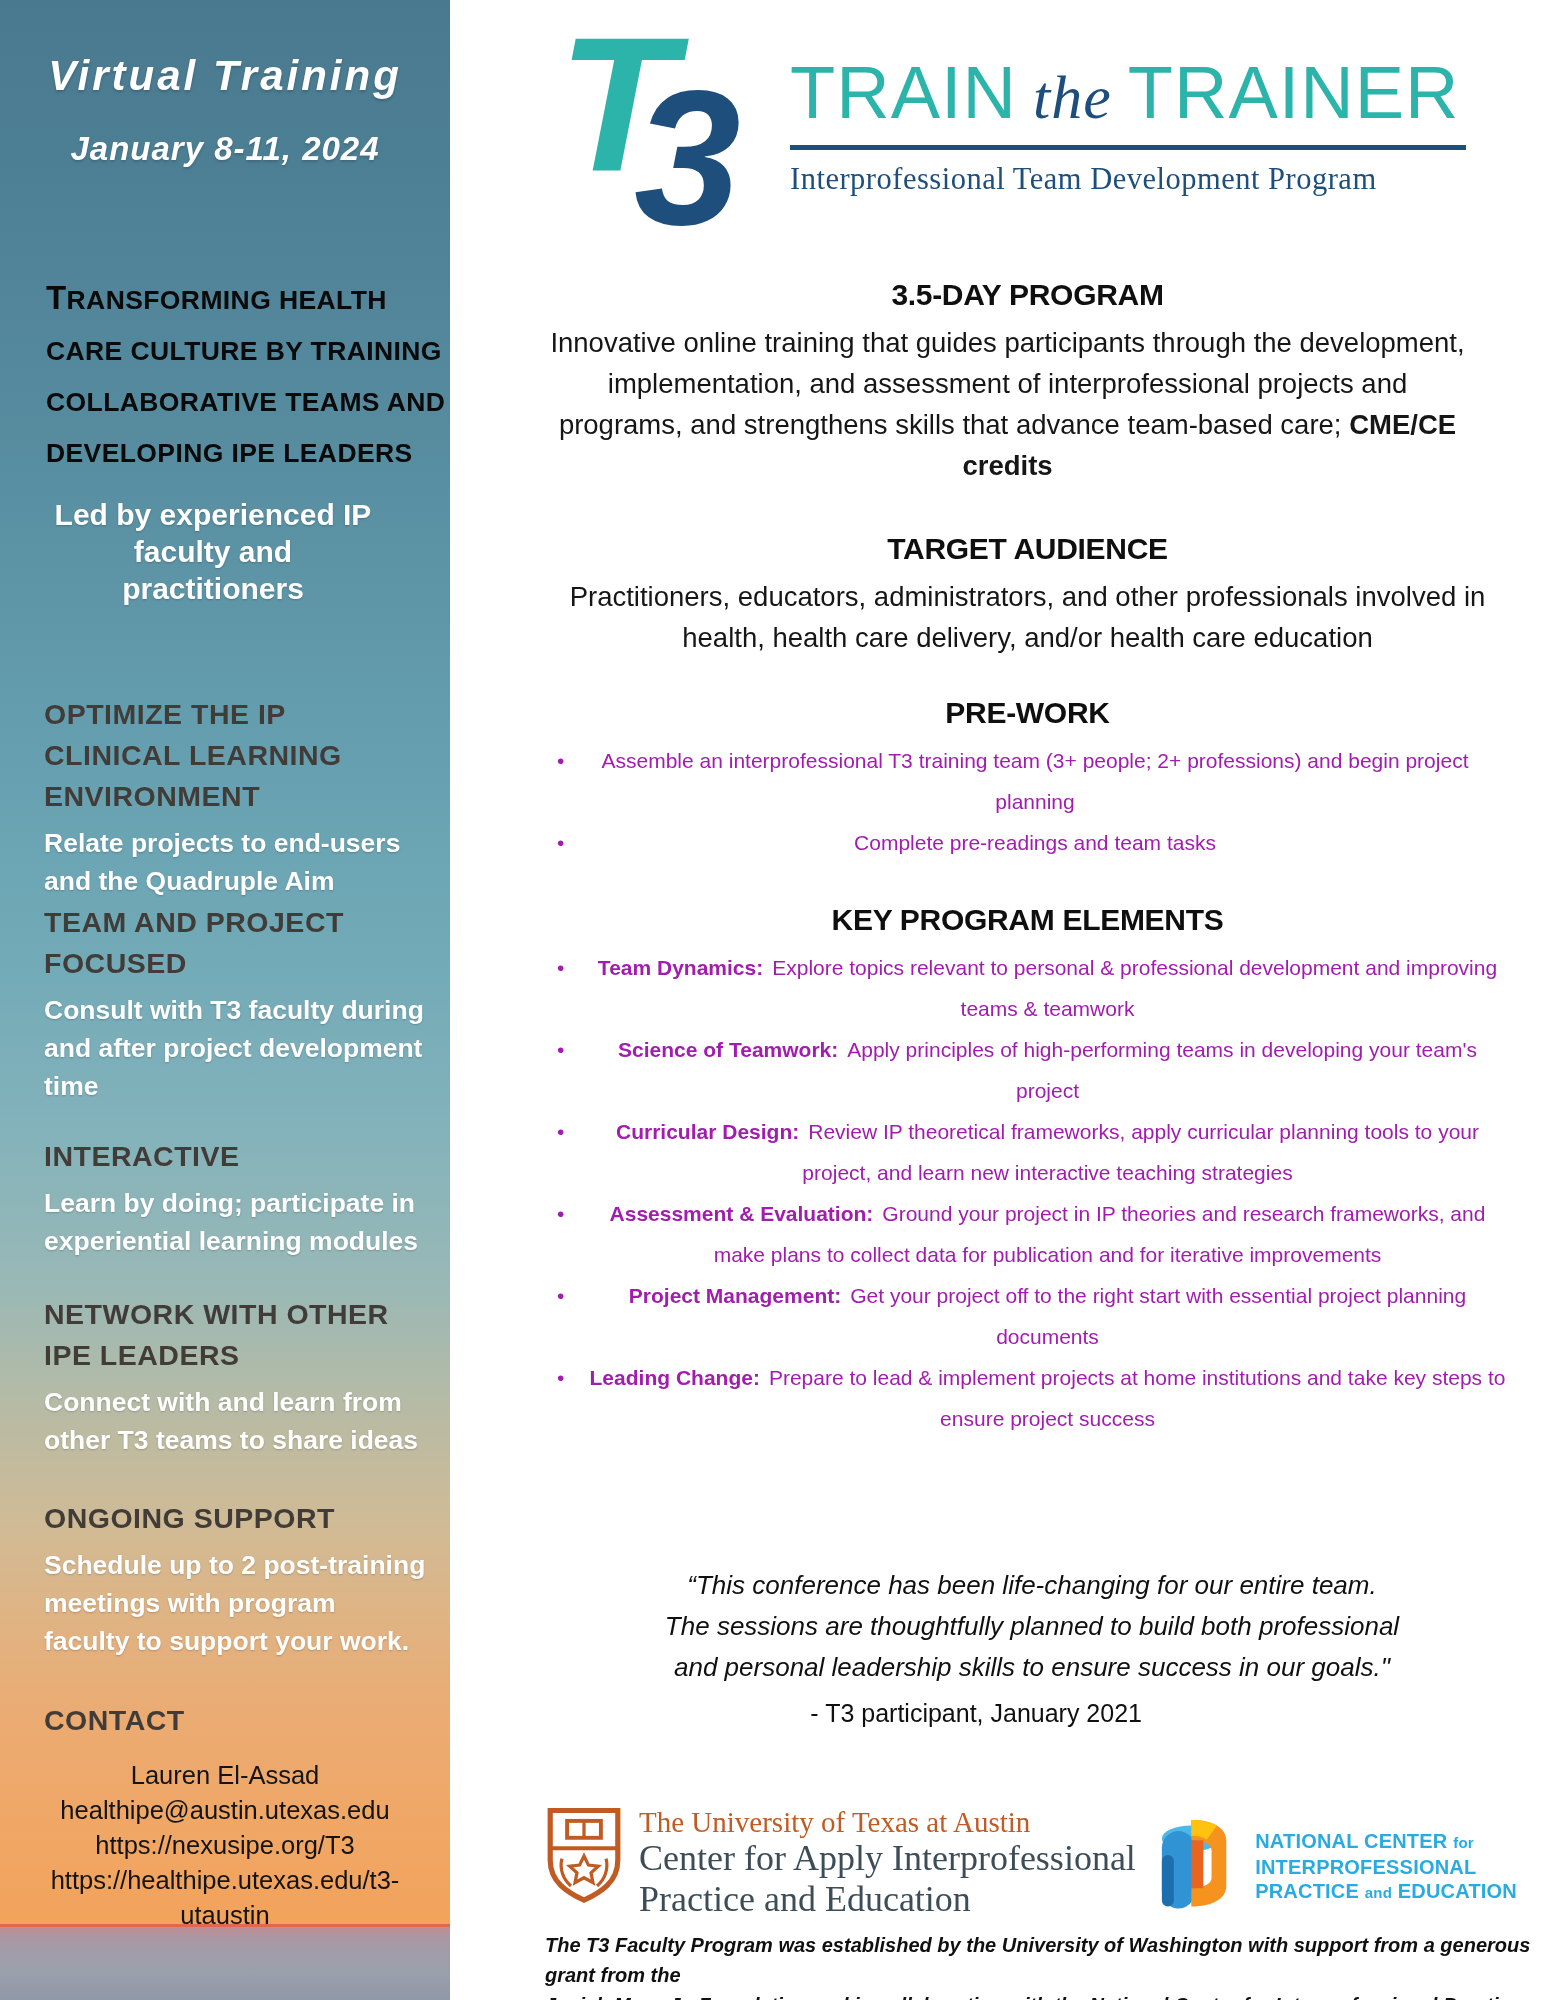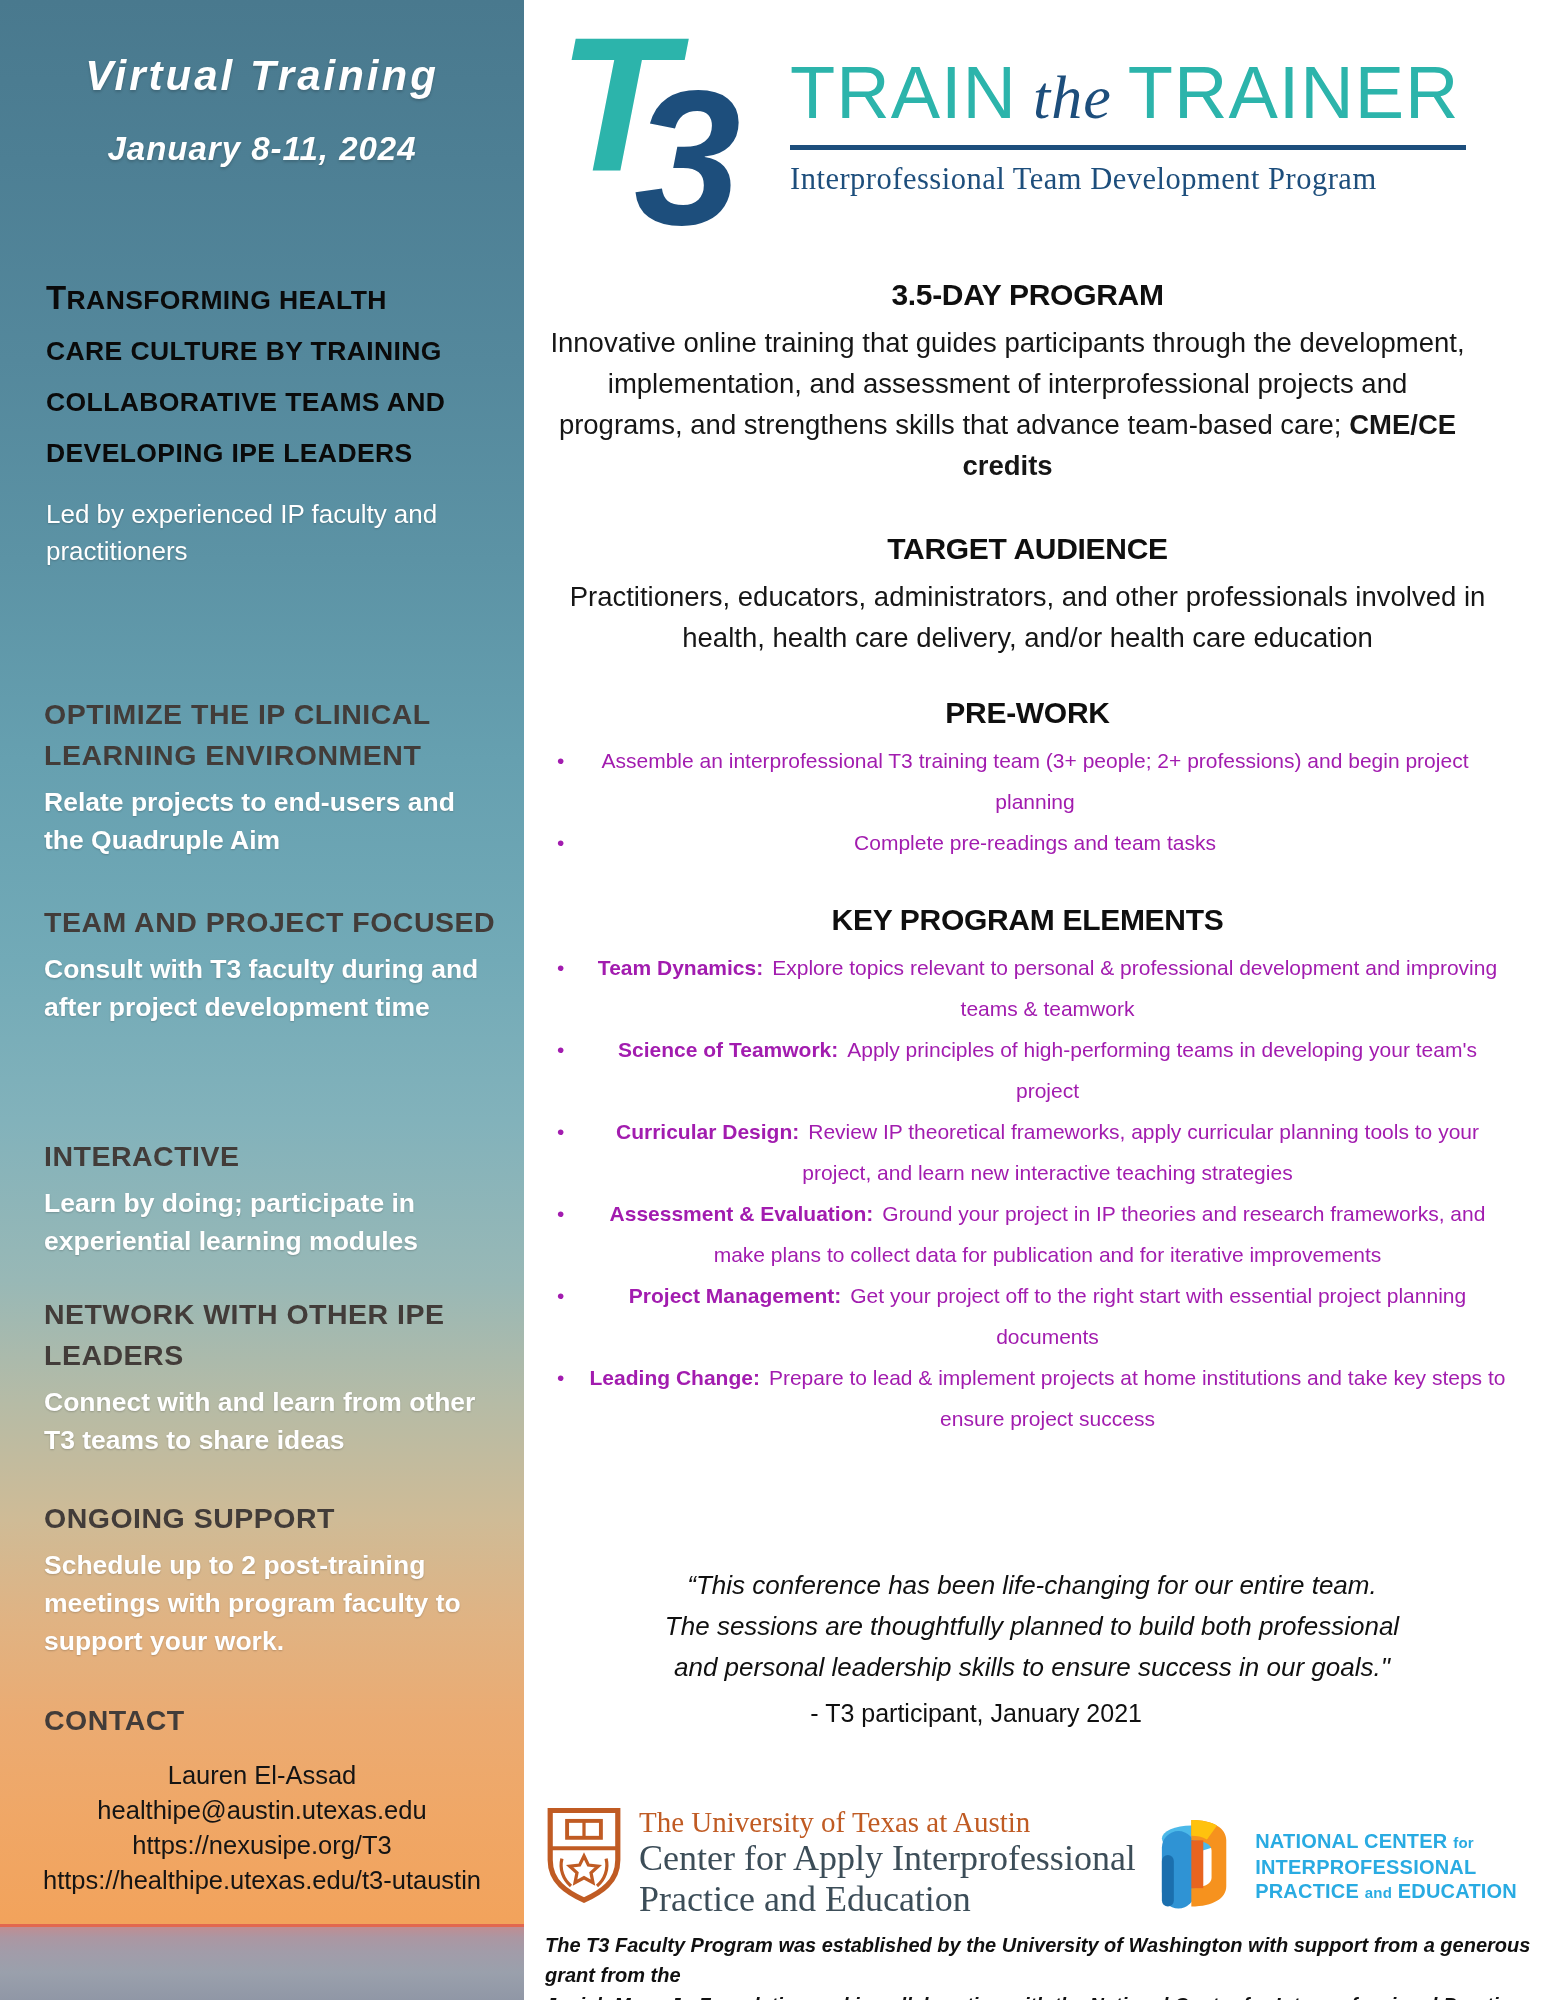--- a/index.html
+++ b/index.html
@@ -1,36 +1,36 @@
 <!DOCTYPE html>
 <html><head>
 <meta charset="utf-8">
 <style>
   html,body{margin:0;padding:0;background:#9a9a9a;}
   .page{position:relative;width:1545px;height:2000px;background:#ffffff;overflow:hidden;
         font-family:"Liberation Sans",sans-serif;color:#111;}
 
   
-  .sidebar{position:absolute;left:0;top:0;width:524px;height:2000px;
+  .sidebar{position:absolute;left:0;top:0;width:450px;height:2000px;
     background:linear-gradient(180deg,
       #49798e 0%, #4d7f94 8%, #54889c 18%, #5c93a5 28%, #66a0b0 38%,
       #72aab7 48%, #82b2bb 56%, #98b8b6 64%, #b5bba6 70%, #cfbb96 76%,
       #e0b383 81%, #ebab72 86%, #f0a766 91%, #f2a35c 96%, #f2a158 100%);}
   .sb-title{position:absolute;top:52px;left:0;right:0;text-align:center;color:#fff;
     font-style:italic;font-weight:700;font-size:42px;letter-spacing:3px;
     text-shadow:0 2px 3px rgba(0,0,0,.18);}
   .sb-dates{position:absolute;top:130px;left:0;right:0;text-align:center;color:#fff;
     font-style:italic;font-weight:700;font-size:33px;letter-spacing:1px;
     text-shadow:0 2px 3px rgba(0,0,0,.18);}
   .sb-intro{position:absolute;top:272px;left:46px;right:24px;color:#0a0a0a;
     font-weight:700;font-size:26.5px;line-height:51px;letter-spacing:.4px;}
   .intro-line{white-space:nowrap;}
   .intro-line:first-child::first-letter{font-size:33px;}
   .sb-sub{position:absolute;top:496px;left:46px;right:70px;color:#fff;
-    font-weight:400;font-size:26px;line-height:37px;text-shadow:0 1px 2px rgba(0,0,0,.2);}
+    font-weight:700;font-size:30px;line-height:37px;text-shadow:0 1px 2px rgba(0,0,0,.2);text-align:center;}
   .sb-sec{position:absolute;left:44px;right:24px;}
   .sb-h{margin:0;color:#423c39;font-size:28.5px;font-weight:800;line-height:41px;
     letter-spacing:.5px;text-transform:uppercase;}
   .sb-p{margin:7px 0 0;color:#fff;font-weight:700;font-size:26.5px;line-height:38px;
     text-shadow:0 1px 2px rgba(0,0,0,.2);}
   .sec1{top:694px}.sec2{top:902px}.sec3{top:1136px}.sec4{top:1294px}.sec5{top:1498px}
   .contact-h{position:absolute;left:44px;top:1700px;}
   .contact{position:absolute;left:10px;right:10px;top:1758px;text-align:center;
     color:#141414;font-size:25.5px;line-height:35px;font-weight:400;}
   .ocean{position:absolute;left:0;right:0;top:1924px;height:76px;}

